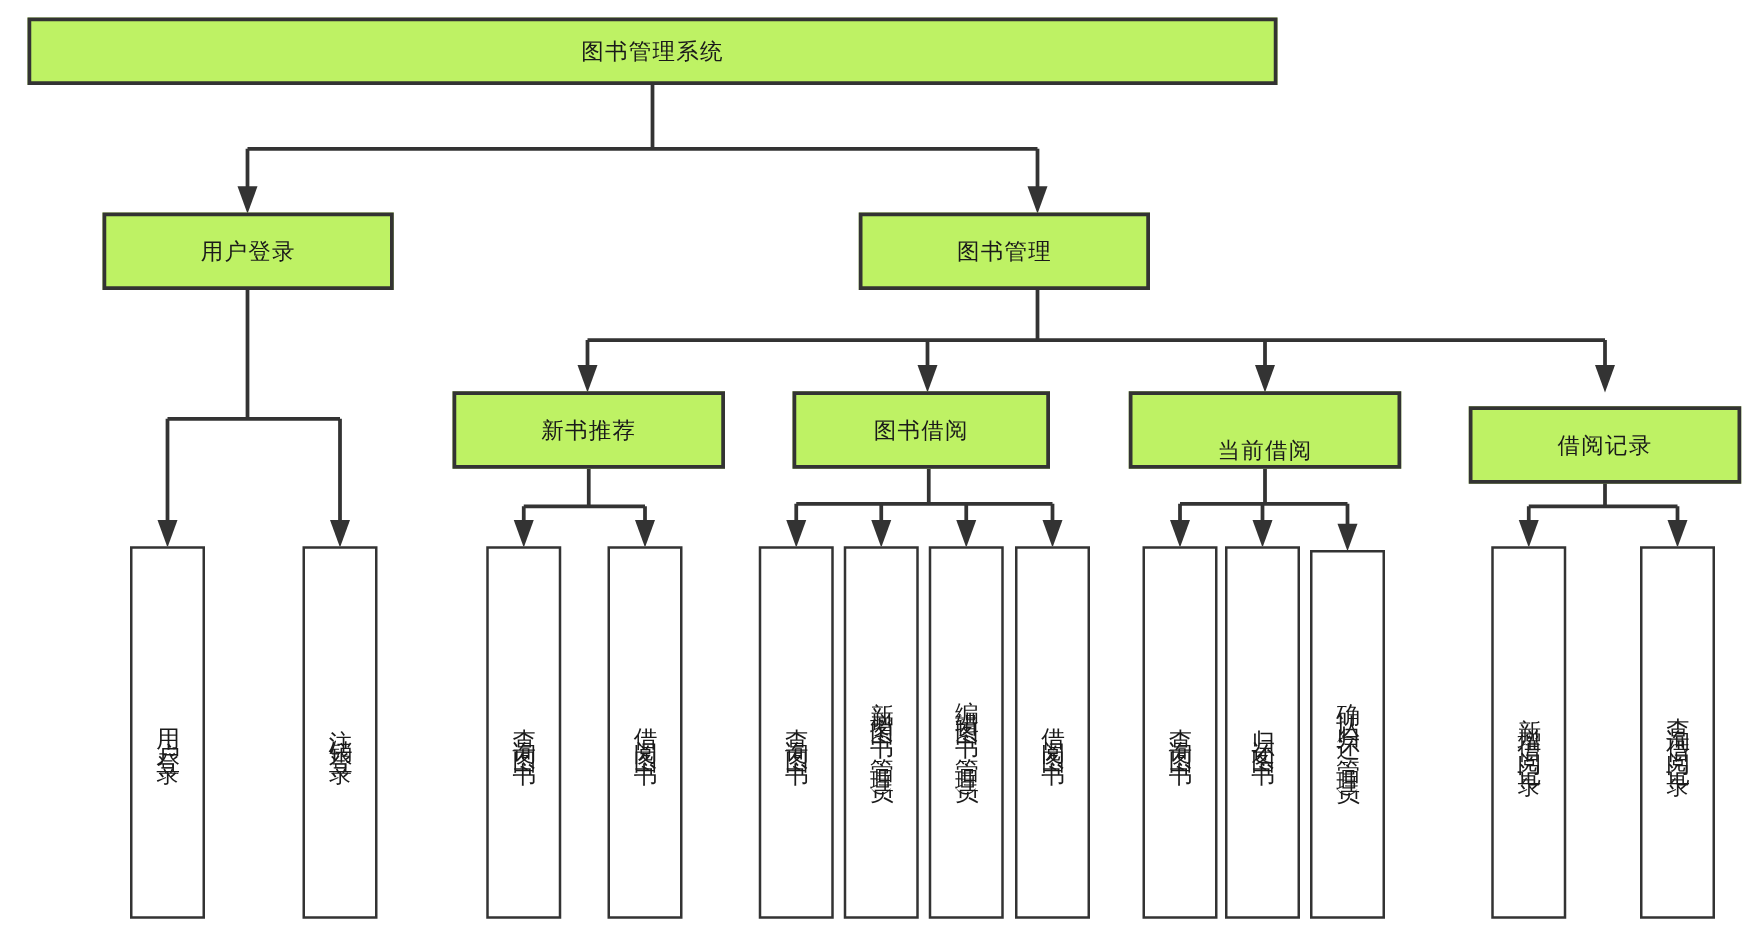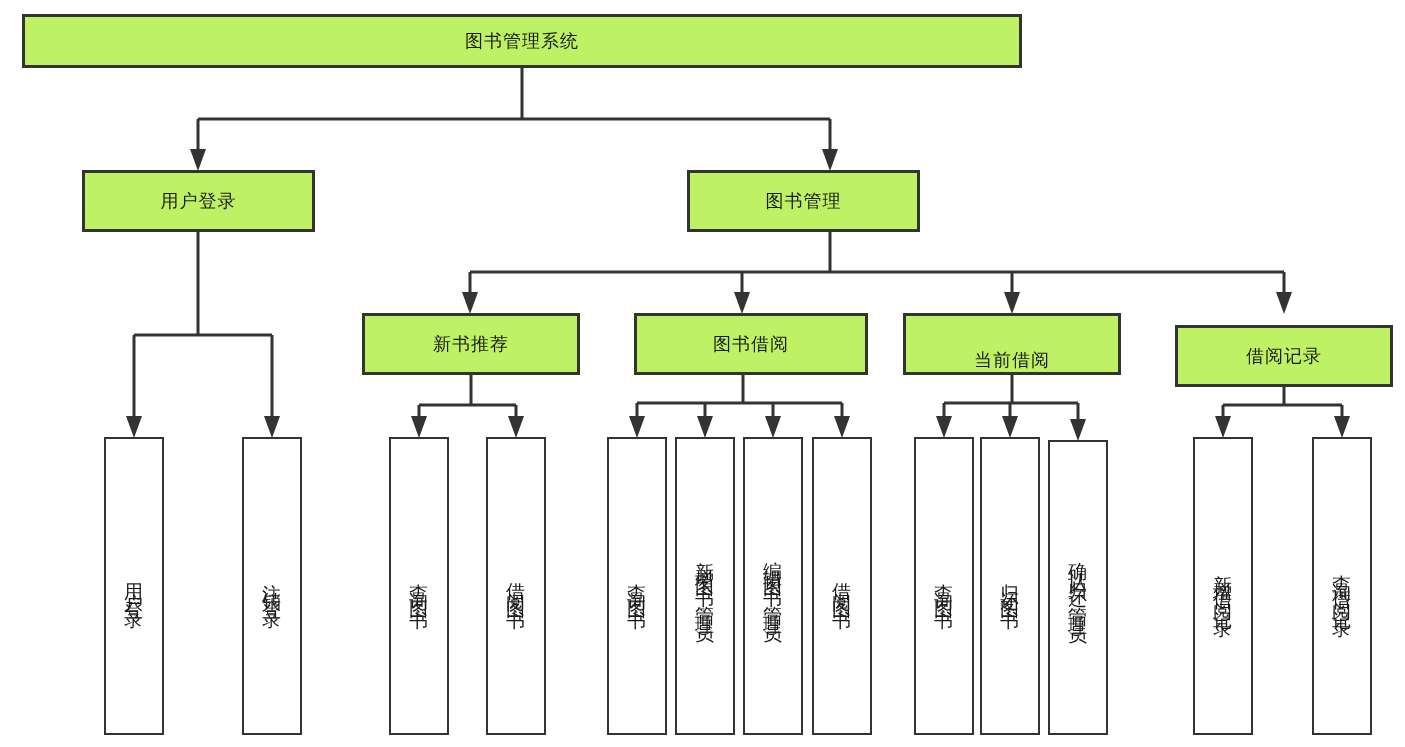--- a/index.html
+++ b/index.html
@@ -116,21 +116,21 @@
   <div class="hbox" style="left:82px; top:170px; width:233px; height:62px;">
     <span>用户登录</span>
   </div>
   <div class="hbox" style="left:687px; top:170px; width:233px; height:62px;">
     <span>图书管理</span>
   </div>
 
   <div class="hbox" style="left:362px; top:313px; width:218px; height:62px;">
     <span>新书推荐</span>
   </div>
-  <div class="hbox" style="left:634px; top:313px; width:234px; height:62px;">
+  <div class="hbox" style="left:634px; top:313px; width:206px; height:62px;">
     <span>图书借阅</span>
   </div>
   <div class="hbox" style="left:903px; top:313px; width:218px; height:62px;align-items:flex-end;">
     <span>当前借阅</span>
   </div>
   <div class="hbox" style="left:1175px; top:325px; width:218px; height:62px;">
     <span>借阅记录</span>
   </div>
 
   <div class="vbox" style="left:104px;">

